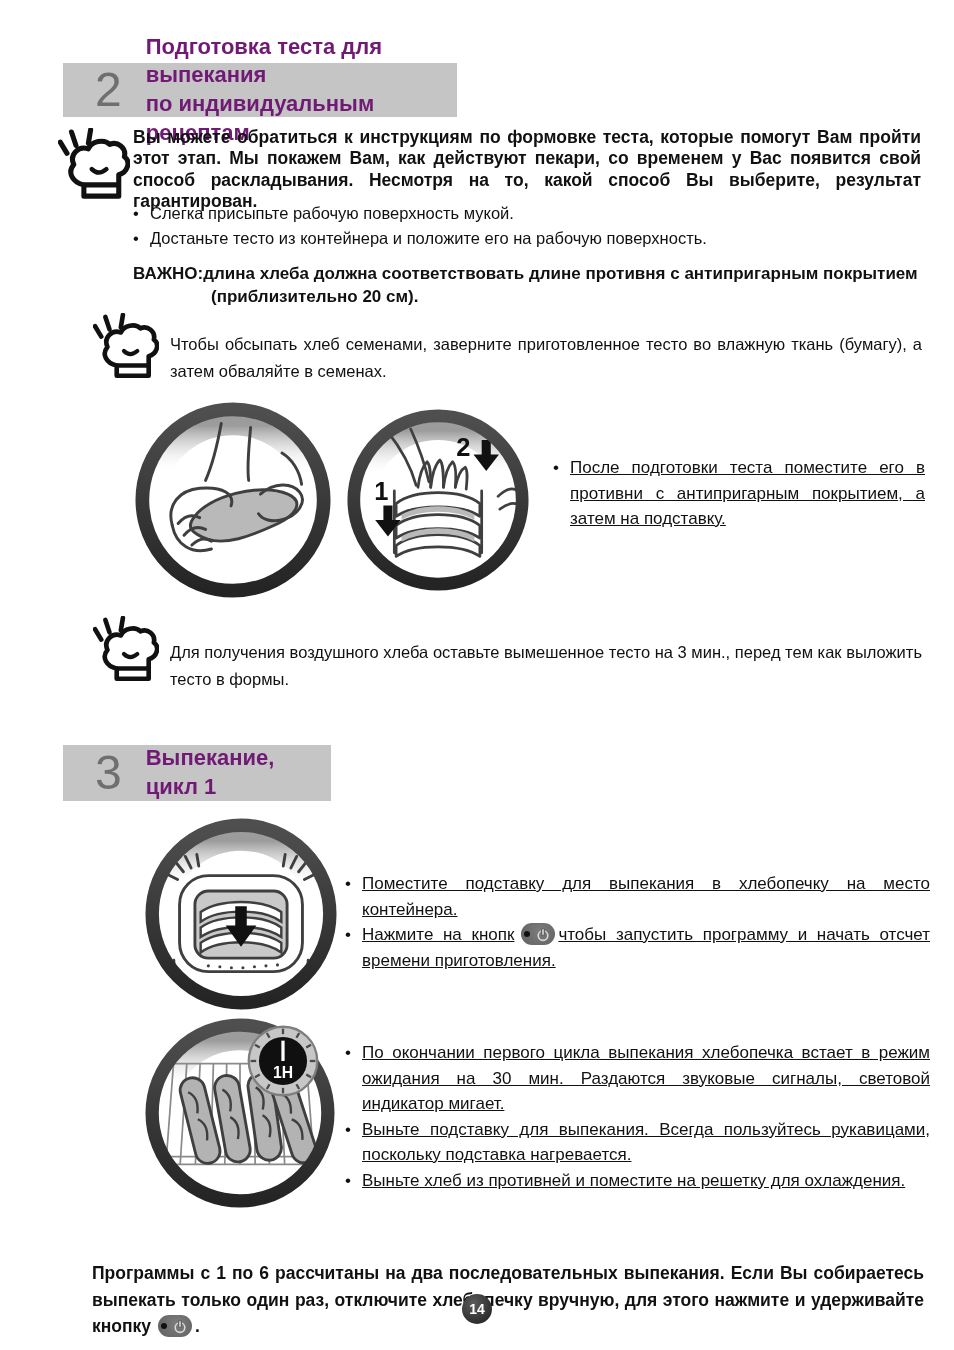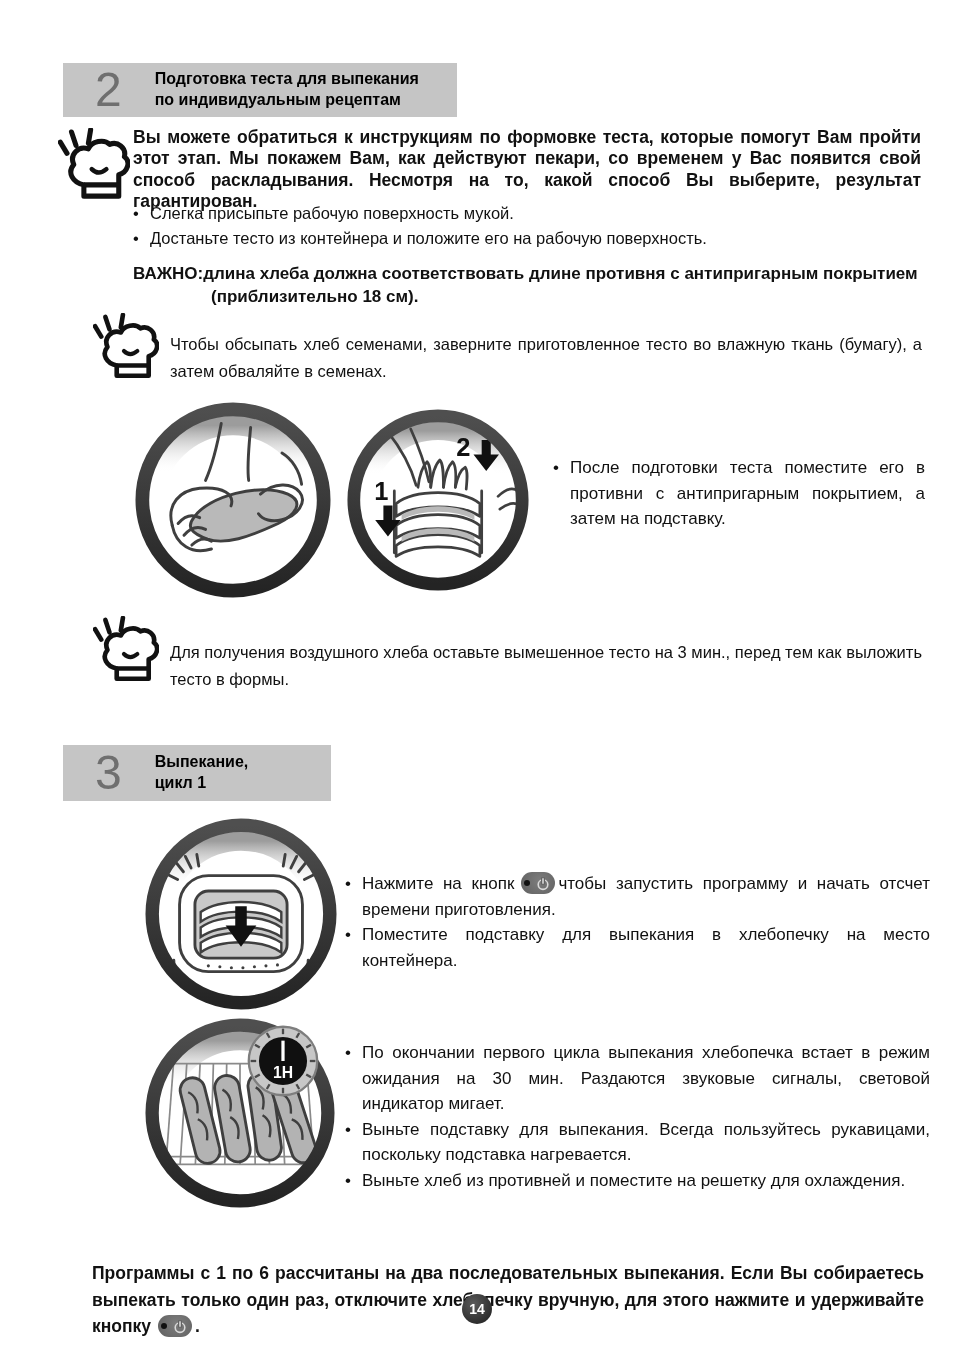--- a/index.html
+++ b/index.html
@@ -3,31 +3,31 @@
 <meta charset="utf-8">
 <style>
   html,body{margin:0;padding:0;background:#e8e8e8;}
   .page{position:relative;width:954px;height:1350px;background:#ffffff;margin:0 auto;
         font-family:"Liberation Sans","DejaVu Sans",sans-serif;color:#111;overflow:hidden;}
   .abs{position:absolute;}
 
   
   .sec-header{background:#c5c5c5;display:flex;align-items:center;}
   .sec-num{font-size:48px;line-height:1;color:#6f6f6f;font-weight:400;margin:0 24px 0 32px;}
-  .sec-title{font-weight:bold;font-size:16px;line-height:1.3;color:#000000;margin-left:9px;}
+  .sec-title{font-weight:bold;font-size:22px;line-height:1.3;color:#701a75;}
 
   
   .intro{font-size:17.5px;font-weight:bold;line-height:1.22;text-align:justify;}
   .bullet{position:relative;padding-left:17px;}
   .bullet::before{content:"\2022";position:absolute;left:0;top:0;}
   .plainlist .bullet{font-size:16.5px;line-height:1.5;}
   .imp{font-size:17px;font-weight:bold;line-height:1.35;padding-left:78px;text-indent:-78px;}
   .imp .imp-label{}
   .tip{font-size:16.5px;line-height:1.62;text-align:justify;}
-  .fig-bullets .bullet{font-size:17px;line-height:1.5;text-align:justify;}
+  .fig-bullets .bullet{font-size:17px;line-height:1.5;text-align:justify;text-decoration:underline;}
   .footer-par{font-size:17.5px;font-weight:bold;line-height:1.52;text-align:justify;}
 
   
   .power-btn{display:inline-block;position:relative;width:34px;height:22px;border-radius:11px;
              background:radial-gradient(circle at 55% 40%, #7d7d7d, #5f5f5f);vertical-align:-5px;
              margin:0 7px 0 7px;}
   .power-btn .pb-dot{position:absolute;left:3px;top:8px;width:6px;height:6px;border-radius:50%;background:#101010;}
   .power-btn svg{position:absolute;right:4px;top:2px;}
   .tight-after .power-btn{margin-right:3px;}
 
@@ -64,21 +64,21 @@
   </div>
 
   <div class="abs plainlist" style="left:133px;top:201px;width:788px;">
     <div class="bullet">Слегка присыпьте рабочую поверхность мукой.</div>
     <div class="bullet">Достаньте тесто из контейнера и положите его на рабочую поверхность.</div>
   </div>
 
   <div class="abs intro" style="left:133px;top:127px;width:788px;">Вы можете обратиться к инструкциям по формовке теста, которые помогут Вам пройти этот этап. Мы покажем Вам, как действуют пекари, со временем у Вас появится свой способ раскладывания. Несмотря на то, какой способ Вы выберите, результат гарантирован.</div>
 
   <div class="abs imp" style="left:133px;top:263px;width:790px;">
-    <span class="imp-label">ВАЖНО:</span><span>длина хлеба должна соответствовать длине противня с антипригарным покрытием (приблизительно 18 см).</span>
+    <span class="imp-label">ВАЖНО:</span><span>длина хлеба должна соответствовать длине противня с антипригарным покрытием (приблизительно 20 см).</span>
   </div>
 
   <div class="abs" style="left:93px;top:313px;width:66px;height:74px;">
     <svg width="66" height="74" viewBox="0 0 64 70">
       <g stroke="#111" stroke-width="4.5" stroke-linecap="round">
         <line x1="8" y1="22" x2="2" y2="12"></line>
           <line x1="16" y1="15" x2="12" y2="3"></line>
           <line x1="27" y1="13" x2="29" y2="1"></line>
       </g>
       <path d="M23 60 L23 50 C13 48 8 39 14 32 C10 23 18 15 27 18 C30 11 41 9 46 14 C53 11 61 17 59 25 C65 29 62 39 54 41 L54 60 Z" fill="none" stroke="#111" stroke-width="4.5" stroke-linejoin="round"></path>
@@ -221,28 +221,28 @@
           <circle cx="114" cy="155" r="1.6"></circle>
           <circle cx="126" cy="154" r="1.6"></circle>
           <circle cx="138" cy="153" r="1.6"></circle>
       </g>
       <path d="M94 92 h12 v20 h10 l-16 22 -16 -22 h10 z" fill="#111"></path>
       <circle cx="100" cy="100" r="92.5" fill="none" stroke="url(#rg3)" stroke-width="14"></circle>
     </svg>
   </div>
 
   <div class="abs fig-bullets" style="left:345px;top:871px;width:585px;">
+    <div class="bullet">Поместите подставку для выпекания в хлебопечку на место контейнера.</div>
     <div class="bullet tight-after">
       <span>Нажмите на кнопк</span><span class="power-btn"><span class="pb-dot"></span><svg width="16" height="18" viewBox="0 0 20 20">
             <circle cx="10" cy="12" r="6" fill="none" stroke="#d9d9d9" stroke-width="2"></circle>
             <line x1="10" y1="12" x2="10" y2="3" stroke="#636363" stroke-width="5"></line>
             <line x1="10" y1="11" x2="10" y2="4" stroke="#d9d9d9" stroke-width="2"></line>
           </svg></span><span>чтобы запустить программу и начать отсчет времени приготовления.</span>
     </div>
-    <div class="bullet">Поместите подставку для выпекания в хлебопечку на место контейнера.</div>
   </div>
 
   <div class="abs" style="left:145px;top:1018px;width:190px;height:190px;">
     <svg width="190" height="190" viewBox="0 0 200 200">
       <defs>
         <linearGradient id="sh4" x1="0" y1="0" x2="0" y2="1">
           <stop offset="0" stop-color="#9c9c9c"></stop>
             <stop offset="0.75" stop-color="#ffffff" stop-opacity="0"></stop>
         </linearGradient>
         <linearGradient id="rg4" x1="0" y1="0" x2="0" y2="1">

